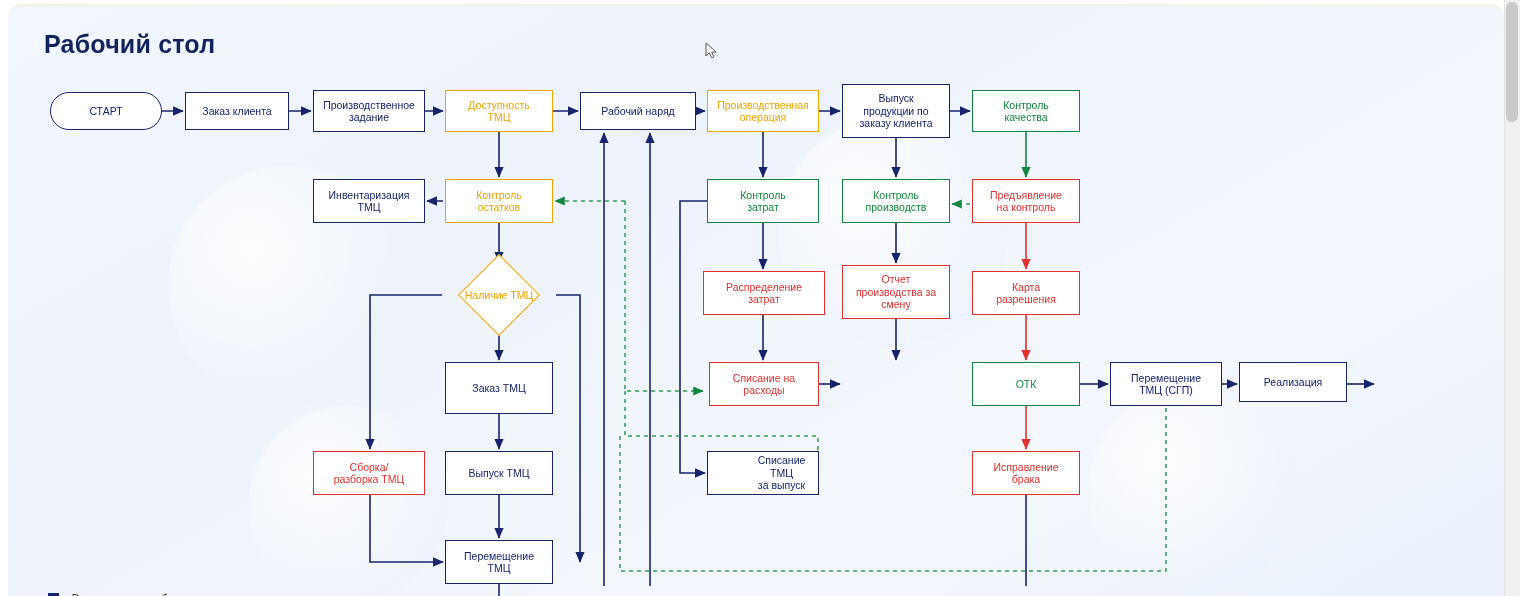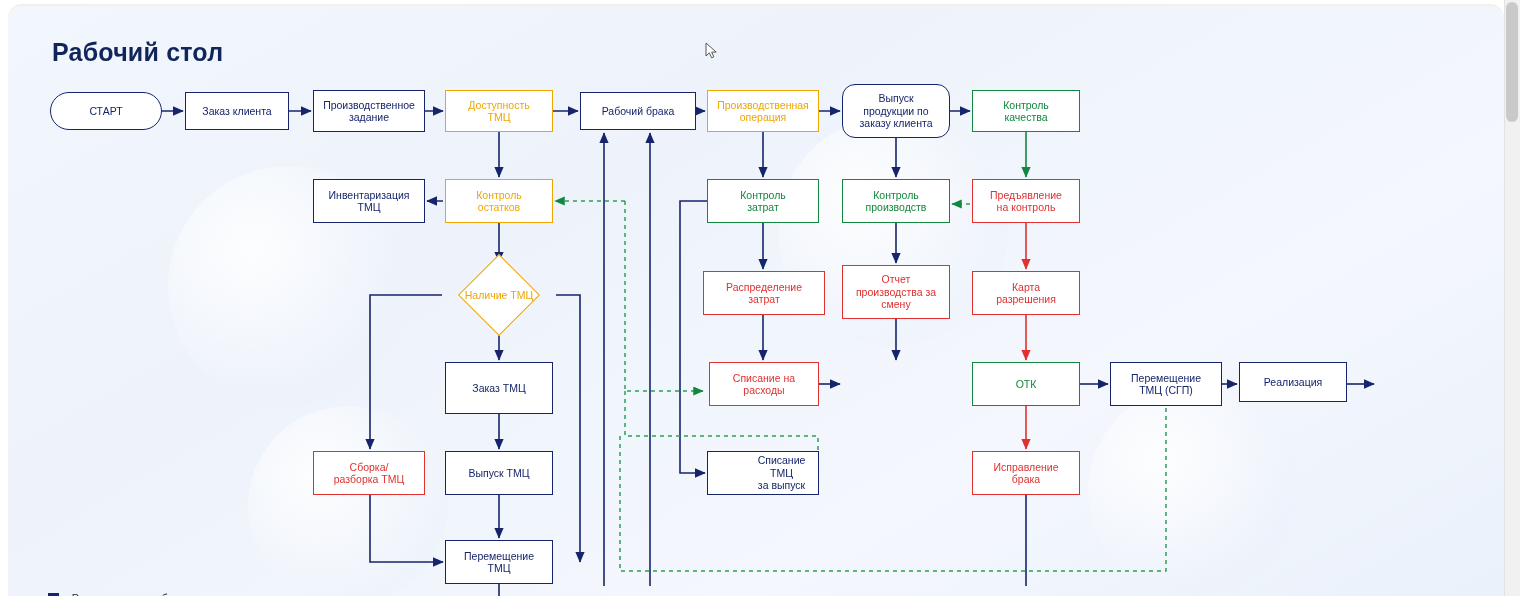--- a/index.html
+++ b/index.html
@@ -60,21 +60,21 @@
   }
   #left-strip {
     position: absolute;
     left: 0; top: 0; width: 8px; height: 596px;
     background: #ffffff;
   }
 
   h1#page-title {
     position: absolute;
     left: 32px; top: 20px;
-    margin: 12px;
+    margin: 4px;
     font-size: 25px;
     font-weight: bold;
     color: #12245c;
     letter-spacing: 0.2px;
   }
 
   
   #cursor {
     position: absolute;
     left: 697px; top: 36px;
@@ -248,24 +248,24 @@
         <path d="M612,430 L612,565 L1158,565 L1158,400"></path>
       </g>
     </svg>
 
     <div class="node n-blue pill" style="left:42px;  top:86px;  width:112px; height:38px;">СТАРТ</div>
     <div class="node n-blue" style="left:177px; top:86px;  width:104px; height:38px;">Заказ клиента</div>
     <div class="node n-blue" style="left:305px; top:84px;  width:112px; height:42px;">Производственное
 задание</div>
     <div class="node n-orange" style="left:437px; top:84px;  width:108px; height:42px;">Доступность
 ТМЦ</div>
-    <div class="node n-blue" style="left:572px; top:86px;  width:116px; height:38px;">Рабочий брака</div>
+    <div class="node n-blue" style="left:572px; top:86px;  width:116px; height:38px;">Рабочий наряд</div>
     <div class="node n-orange" style="left:699px; top:84px;  width:112px; height:42px;">Производственная
 операция</div>
-    <div class="node n-blue" style="left:834px; top:78px;  width:108px; height:54px;border-radius:13px;">Выпуск
+    <div class="node n-blue" style="left:834px; top:78px;  width:108px; height:54px;">Выпуск
 продукции по
 заказу клиента</div>
     <div class="node n-green" style="left:964px; top:84px;  width:108px; height:42px;">Контроль
 качества</div>
 
     <div class="node n-blue" style="left:305px; top:173px; width:112px; height:44px;">Инвентаризация
 ТМЦ</div>
     <div class="node n-orange" style="left:437px; top:173px; width:108px; height:44px;">Контроль
 остатков</div>
     <div class="node n-green" style="left:699px; top:173px; width:112px; height:44px;">Контроль

